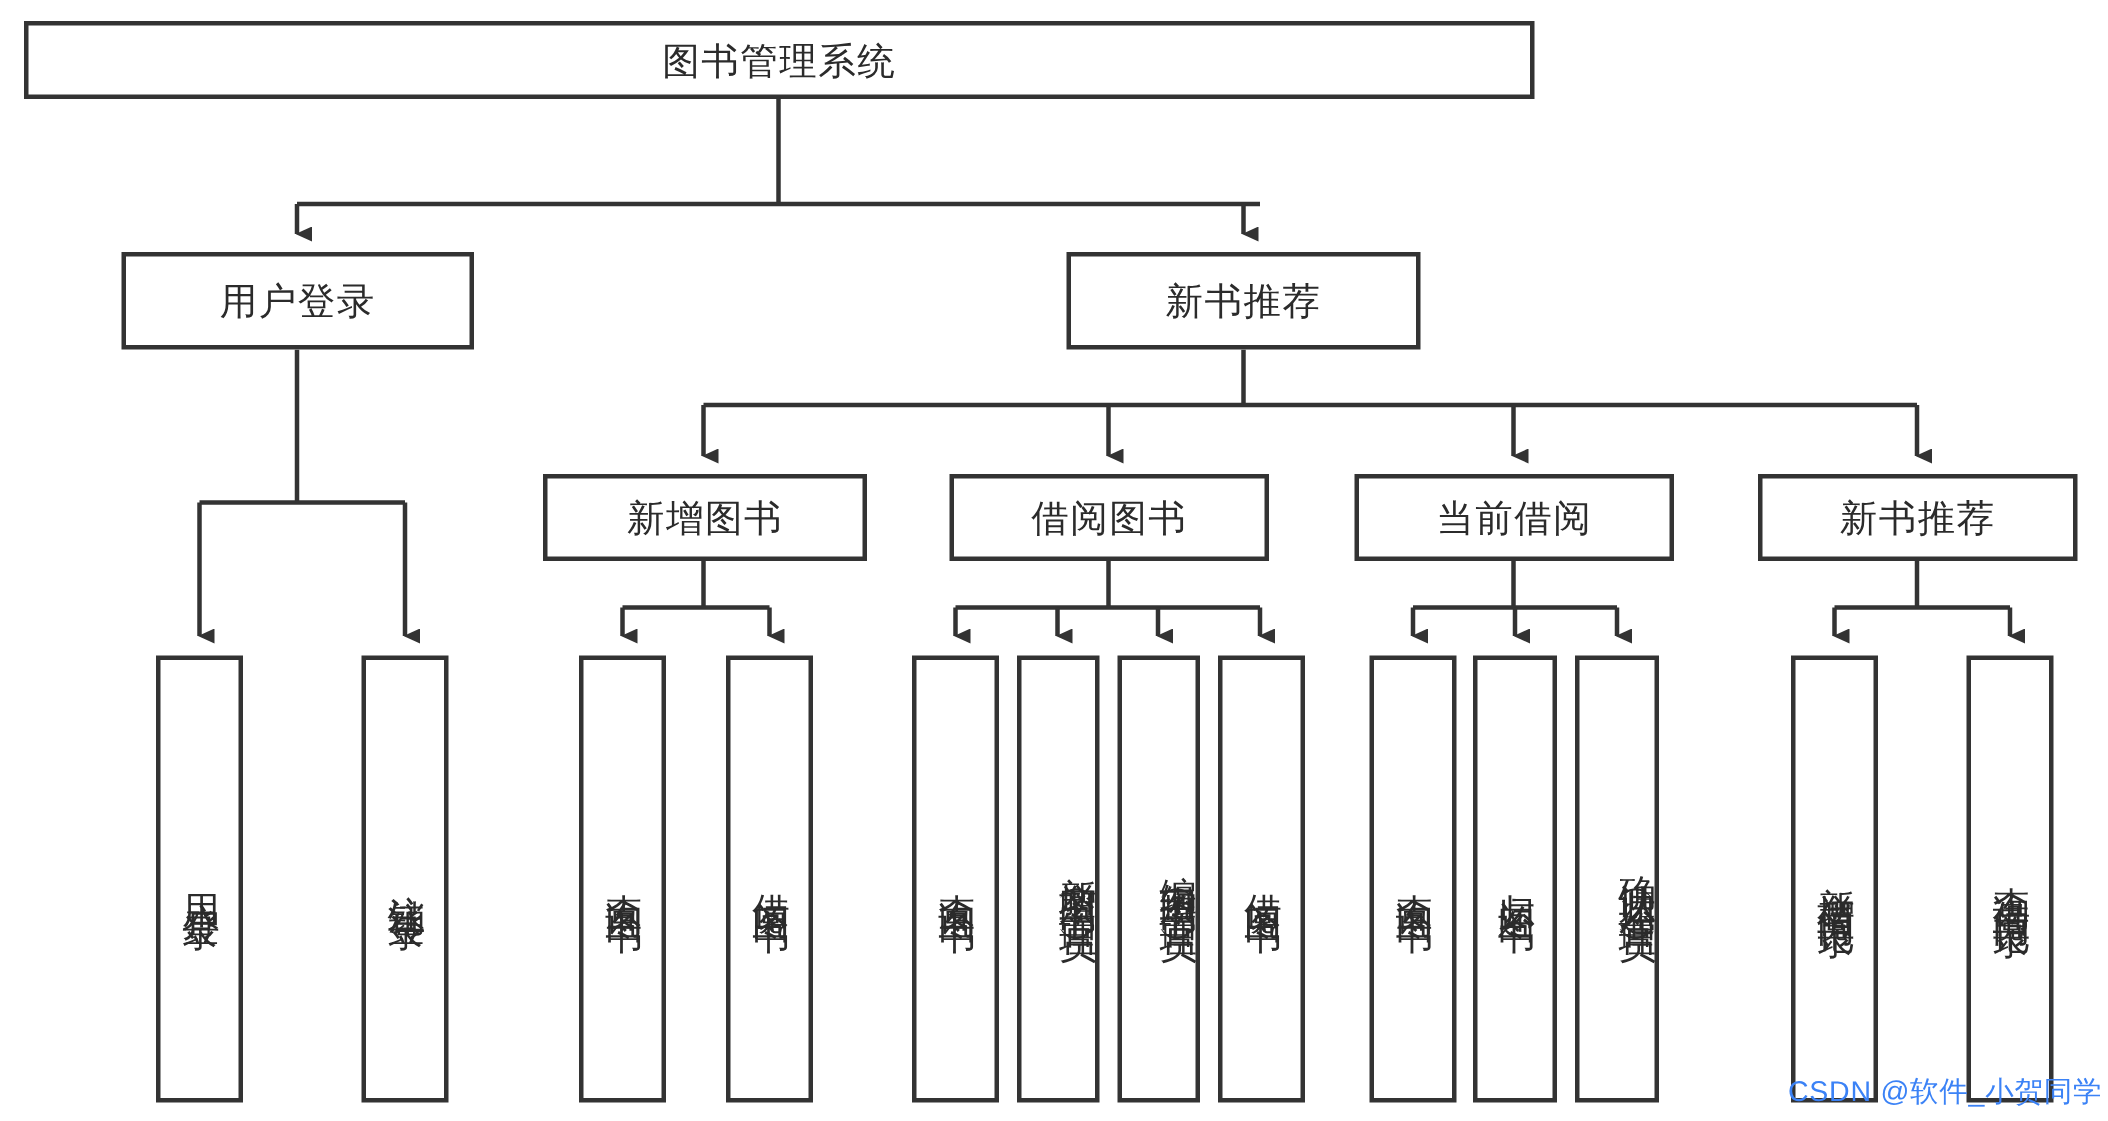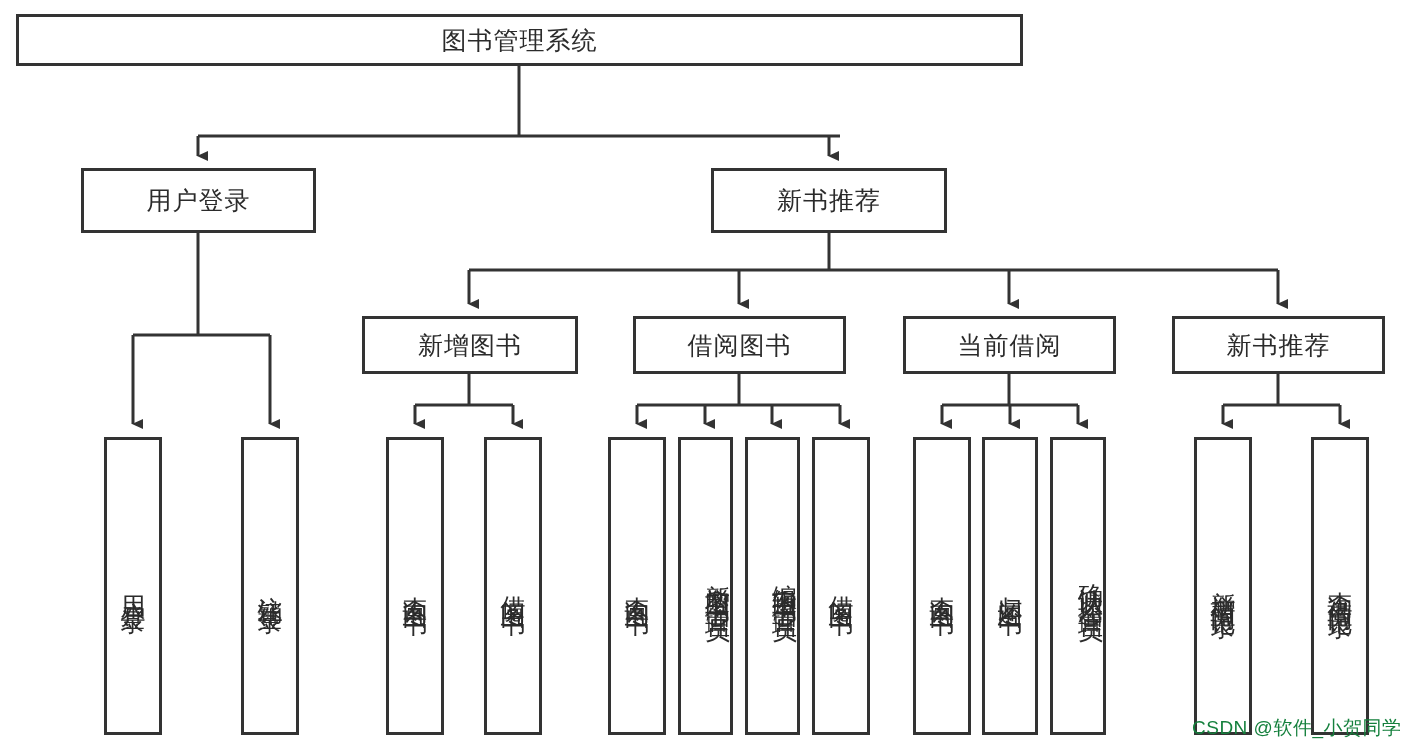--- a/index.html
+++ b/index.html
@@ -28,21 +28,21 @@
     font-size:25px;
     writing-mode:vertical-rl;
     text-orientation:upright;
     letter-spacing:5px;
     line-height:1;
     padding:6px 0;
   }
   .node.v.topal{align-items:flex-start;}
   .watermark{
     position:absolute;
-    color:#15803d;
+    color:#3b82f6;
     font-size:19px;
     white-space:nowrap;
     letter-spacing:0.5px;
     font-family:"Liberation Sans","DejaVu Sans",sans-serif;
   }
 </style>
 </head>
 <body>
 
 <div id="stage">

